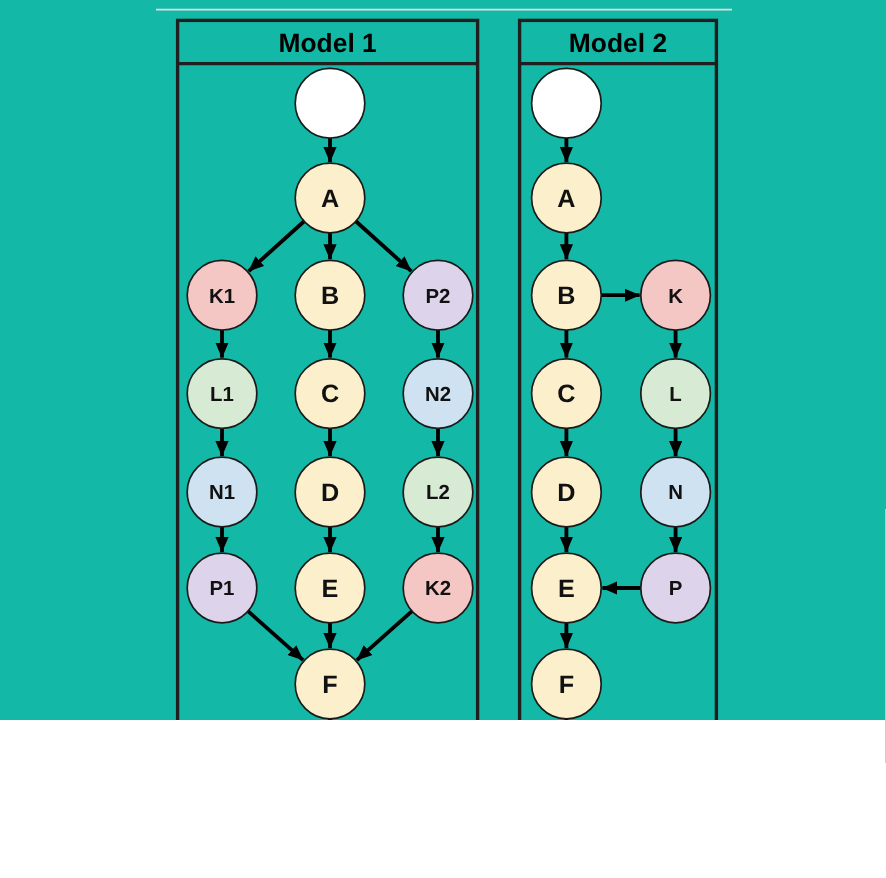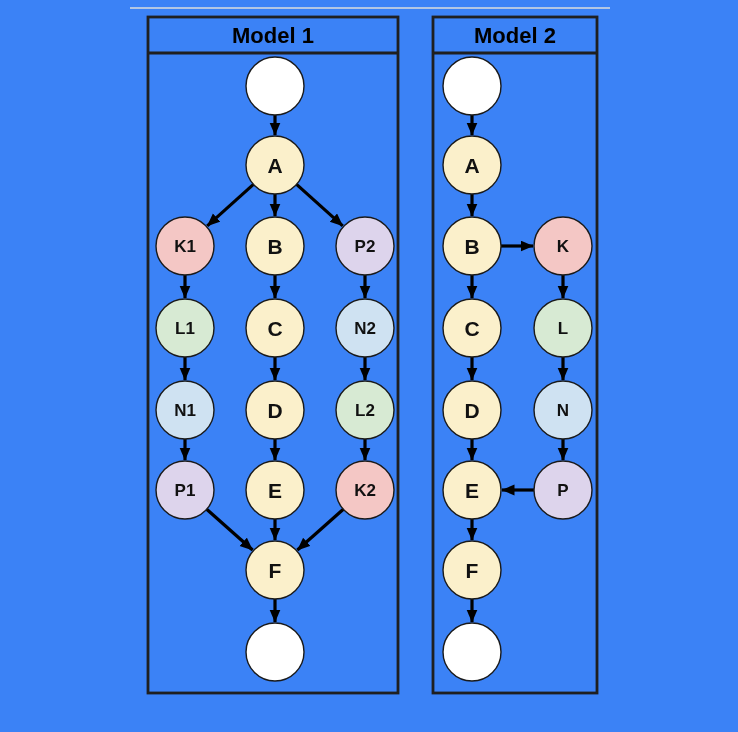--- a/index.html
+++ b/index.html
@@ -1,20 +1,20 @@
 <!DOCTYPE html>
 <html><head>
 <meta charset="utf-8">
 <style>
   html, body { margin: 0; padding: 0; background: #ffffff; }
   .canvas {
     position: relative;
     width: 738px;
-    height: 732px;
-    background: #3b82f6;
+    height: 600px;
+    background: #14b8a6;
     font-family: "Liberation Sans", sans-serif;
     overflow: hidden;
   }
   svg { display: block; }
   .panel-title {
     font-family: "Liberation Sans", sans-serif;
     font-size: 22px;
     font-weight: bold;
     fill: #000000;
   }

